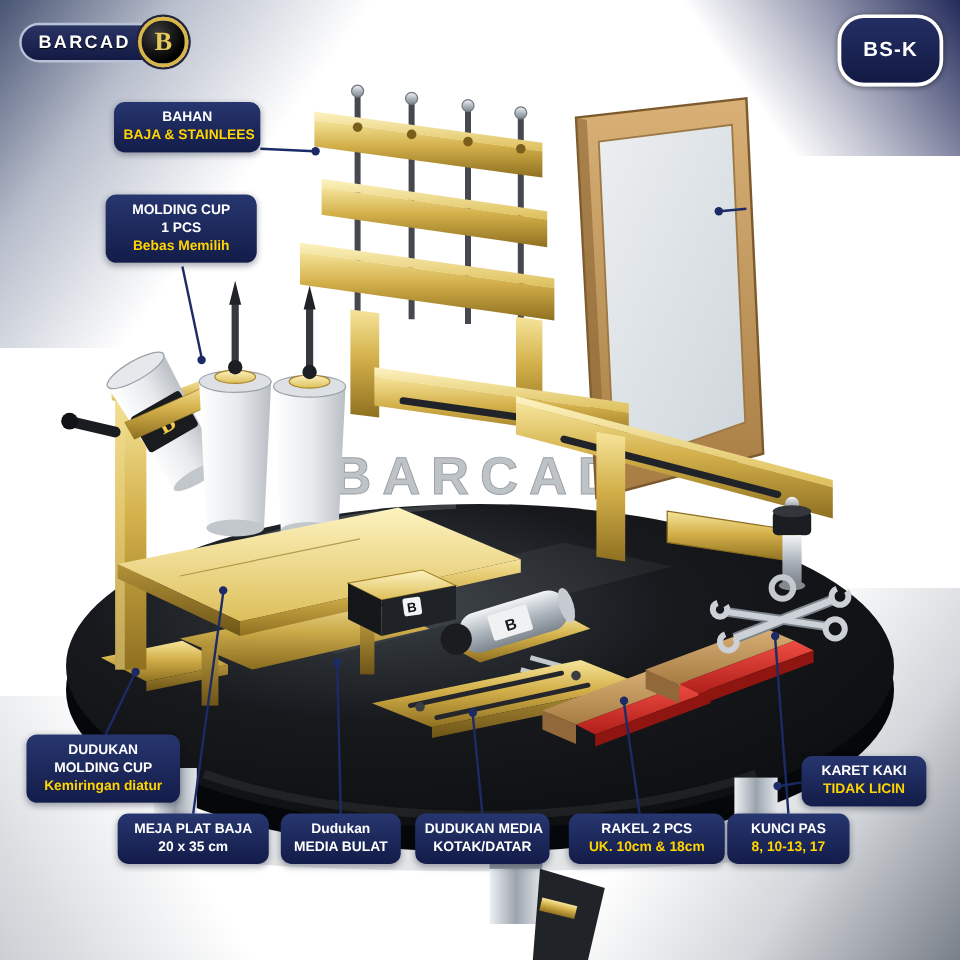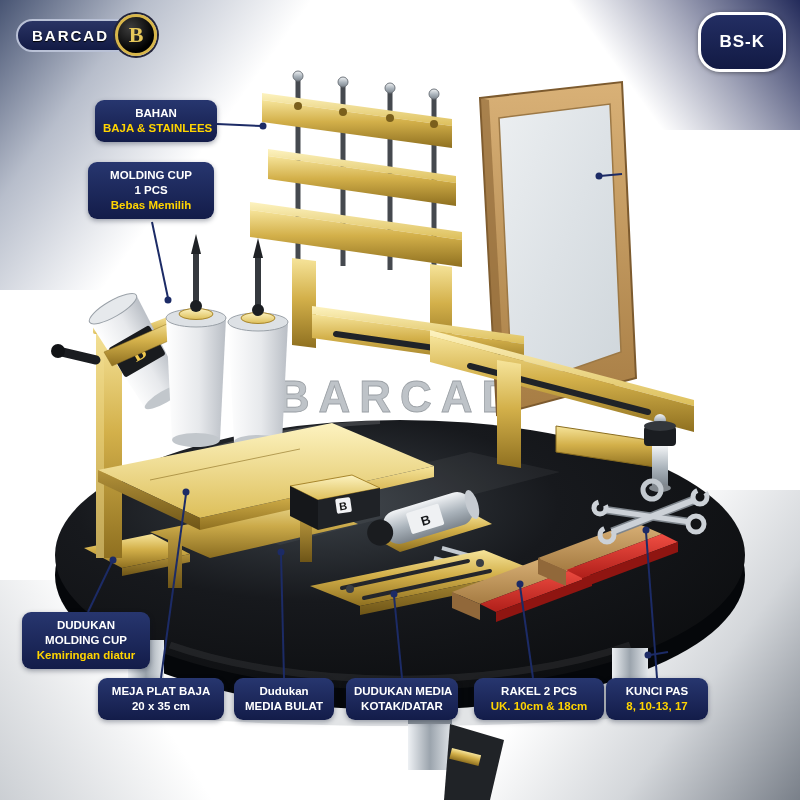--- a/index.html
+++ b/index.html
@@ -39,21 +39,21 @@
     background:linear-gradient(180deg,#232e63,#121a44);border:3px solid #fff;border-radius:22px;
     color:#fff;font-weight:bold;font-size:17px;letter-spacing:1px;padding:17px 18px;
     box-shadow:0 1px 4px rgba(0,0,0,.4)}
 
   
   .callout{position:absolute;z-index:3;background:linear-gradient(180deg,#27366f,#131c49);
     border-radius:9px;padding:6px 8px;text-align:center;box-shadow:0 2px 5px rgba(10,16,40,.35)}
   .callout .ln{display:block;font-weight:bold;font-size:11.5px;line-height:15px;color:#fff;white-space:nowrap}
   .callout .ln.yellow{color:#ffd400}
 
-  #co-bahan{left:95px;top:100px;width:122px}
+  #co-bahan{left:95px;top:85px;width:122px}
   #co-molding{left:88px;top:162px;width:126px}
   #co-screen{left:622px;top:150px;width:134px}
   #co-dudukan-molding{left:22px;top:612px;width:128px}
   #co-meja{left:98px;top:678px;width:126px}
   #co-bulat{left:234px;top:678px;width:100px}
   #co-kotak{left:346px;top:678px;width:112px}
   #co-rakel{left:474px;top:678px;width:130px}
   #co-kunci{left:606px;top:678px;width:102px}
   #co-karet{left:668px;top:630px;width:104px}
 </style>
@@ -408,14 +408,18 @@
   <div class="callout" id="co-rakel">
     <span class="ln">RAKEL 2 PCS</span>
     <span class="ln yellow">UK. 10cm &amp; 18cm</span>
   </div>
 
   <div class="callout" id="co-kunci">
     <span class="ln">KUNCI PAS</span>
     <span class="ln yellow">8, 10-13, 17</span>
   </div>
 
+  <div class="callout" id="co-karet">
+    <span class="ln">KARET KAKI</span>
+    <span class="ln yellow">TIDAK LICIN</span>
+  </div>
 
 </div>
 
 </body></html>

